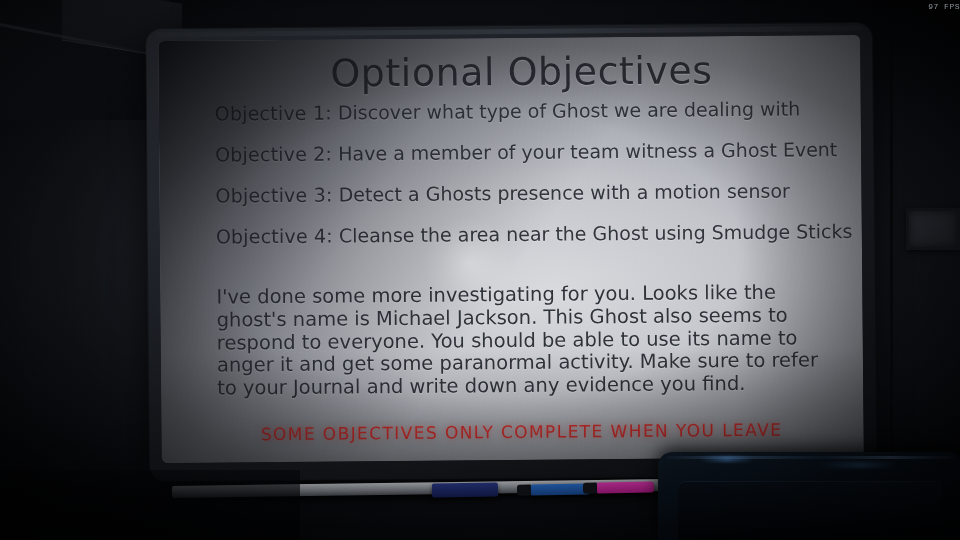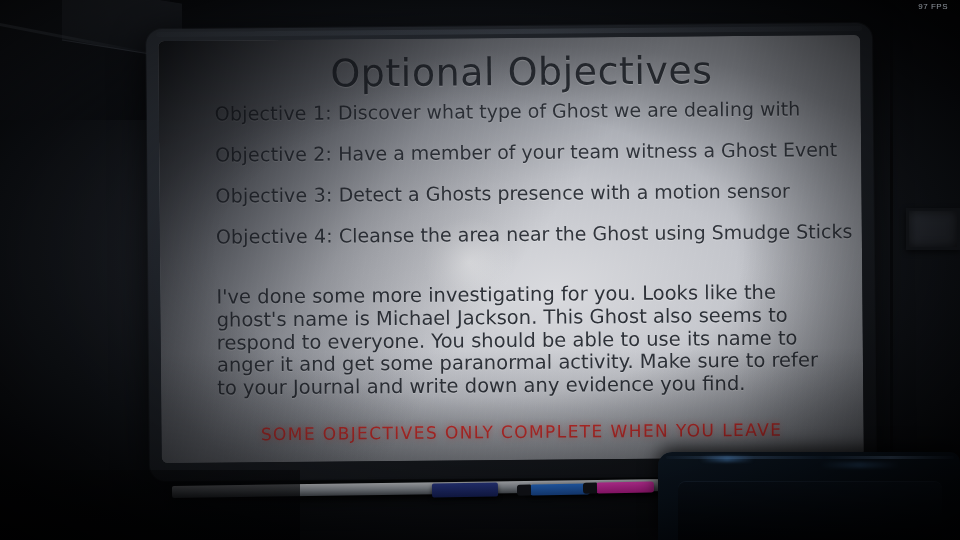--- a/index.html
+++ b/index.html
@@ -189,22 +189,22 @@
   }
 
   
   .vignette{
     position:absolute; inset:0; pointer-events:none;
     background:radial-gradient(ellipse 72% 70% at 50% 47%, rgba(0,0,0,0) 38%, rgba(0,0,0,.45) 74%, rgba(0,0,0,.85) 100%);
   }
 
   
   .fps{
-    position:absolute; right:12px; top:2px;
-    font-family:Liberation Sans, sans-serif;
+    position:absolute; right:0; top:2px;
+    font-family:Liberation Mono, monospace;
     font-size:8px; letter-spacing:.5px;
     color:#b9c2cc; opacity:.75;text-align:center;
   }
 </style>
 </head>
 <body>
 
 <div id="scene">
 
   <div class="wall"></div>

